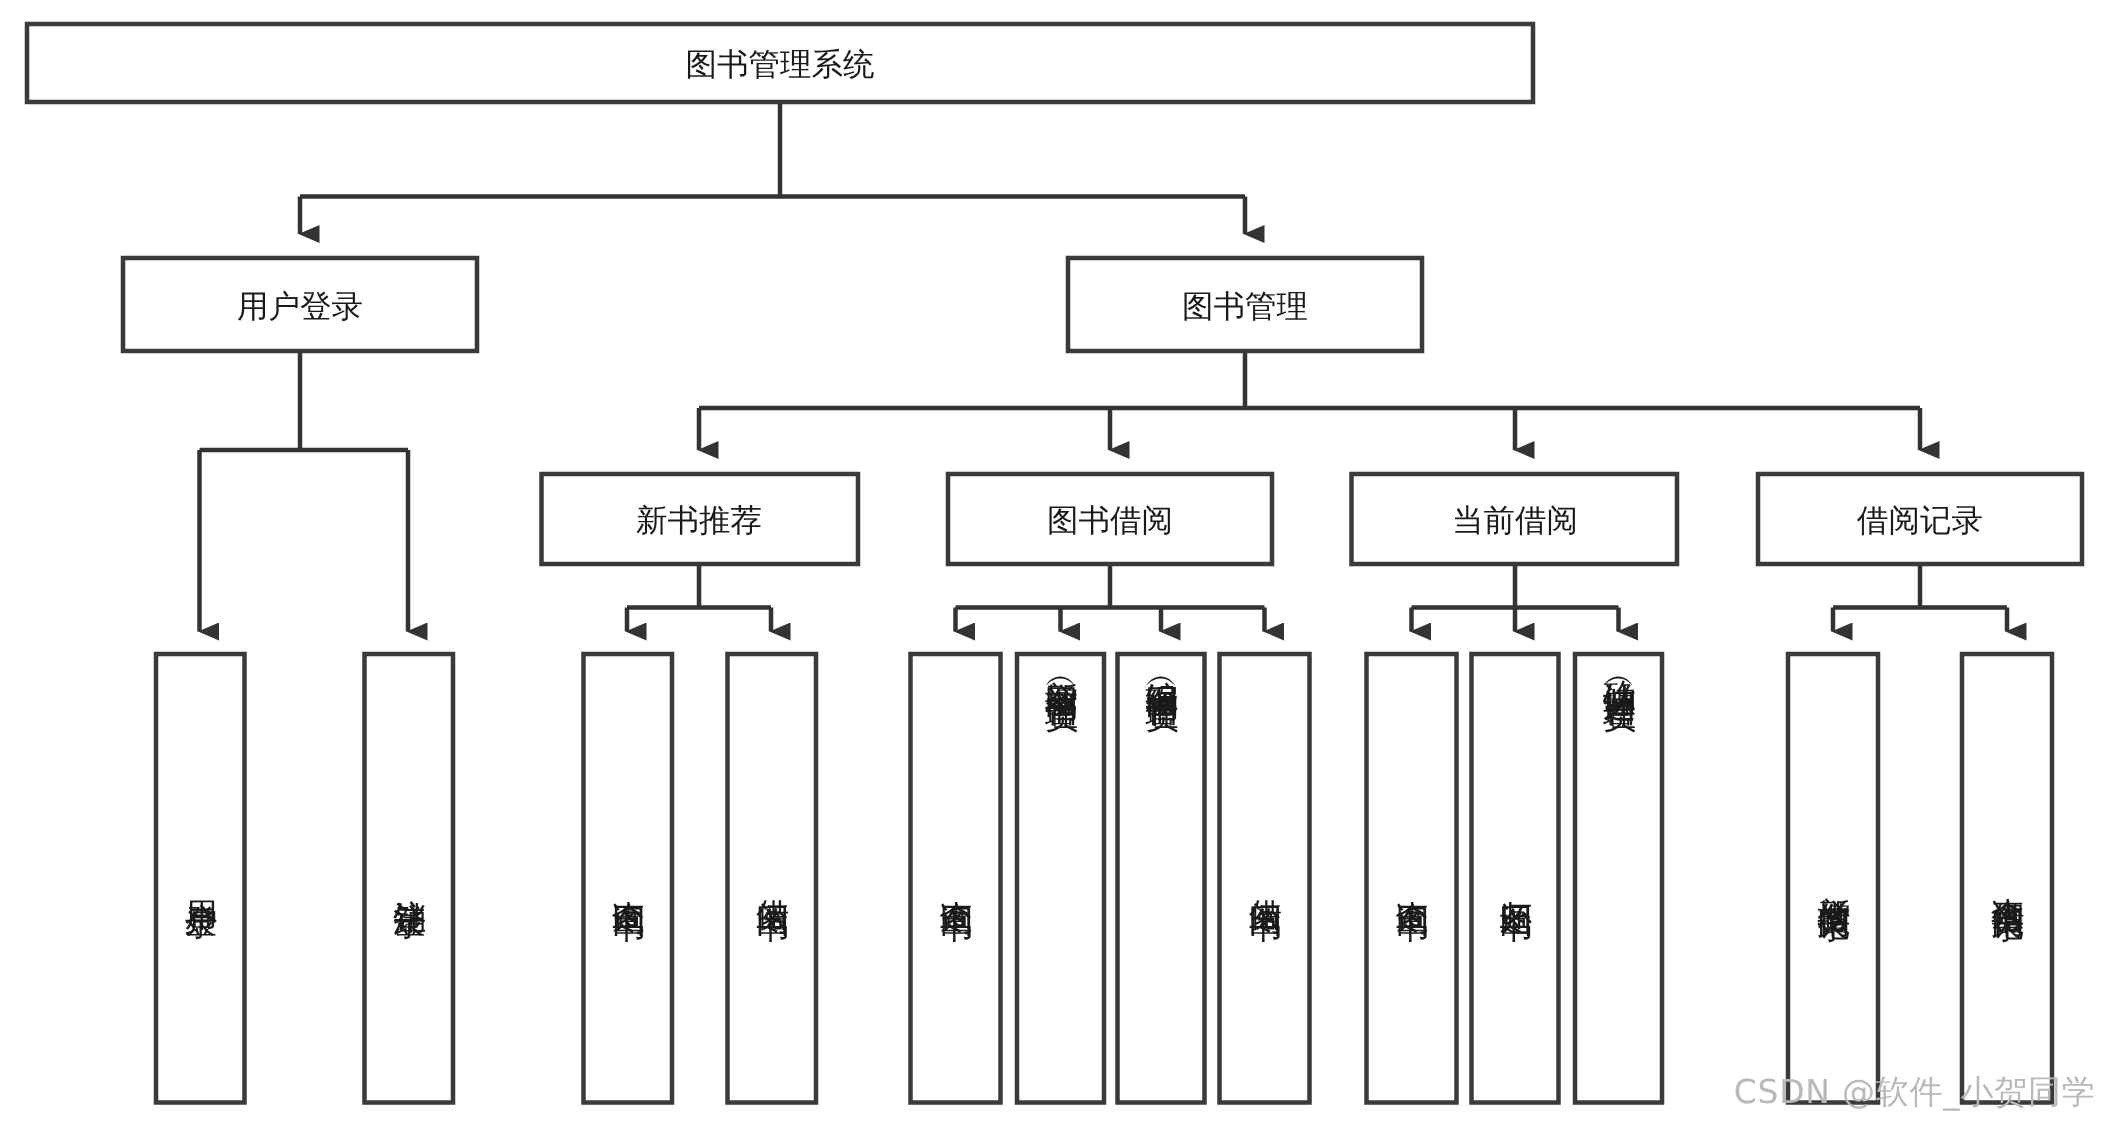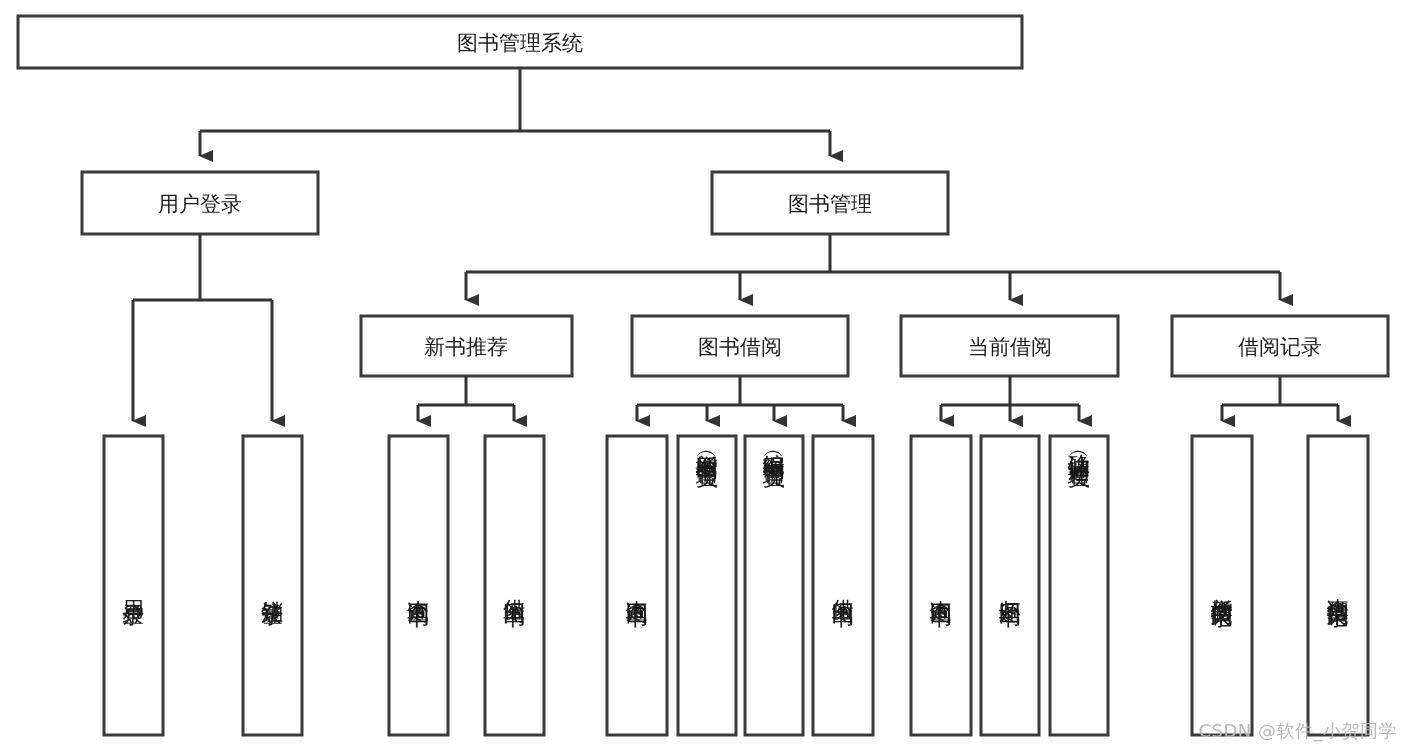--- a/index.html
+++ b/index.html
@@ -68,21 +68,21 @@
     line-height: 1.06;
     color: #1a1a1a;
     letter-spacing: 2px;
     white-space: nowrap;
   }
   #watermark {
     position: absolute;
     right: 8px;
     bottom: 4px;
     font-family: "DejaVu Sans", "Liberation Sans", sans-serif;
-    font-size: 18px;
+    font-size: 22px;
     color: #b9b9b9;
     letter-spacing: 0.5px;
     white-space: nowrap;
   }
 </style>
 </head>
 <body>
 
 <div id="diagram-root">
 

